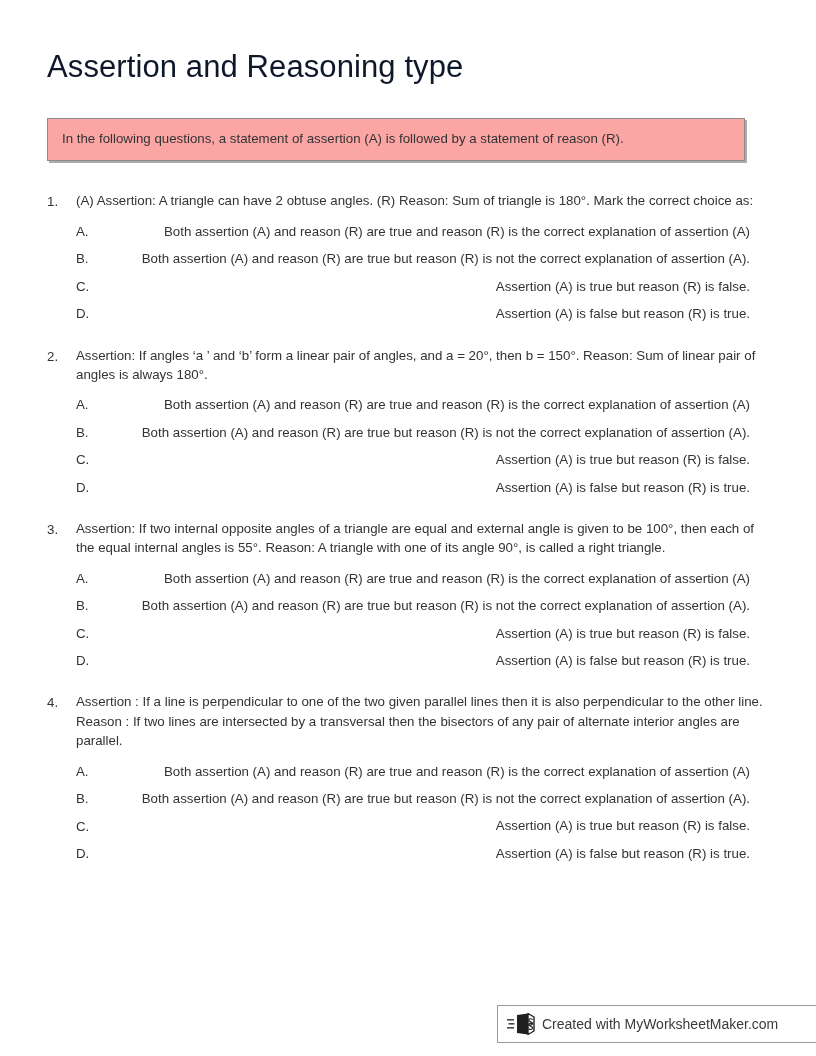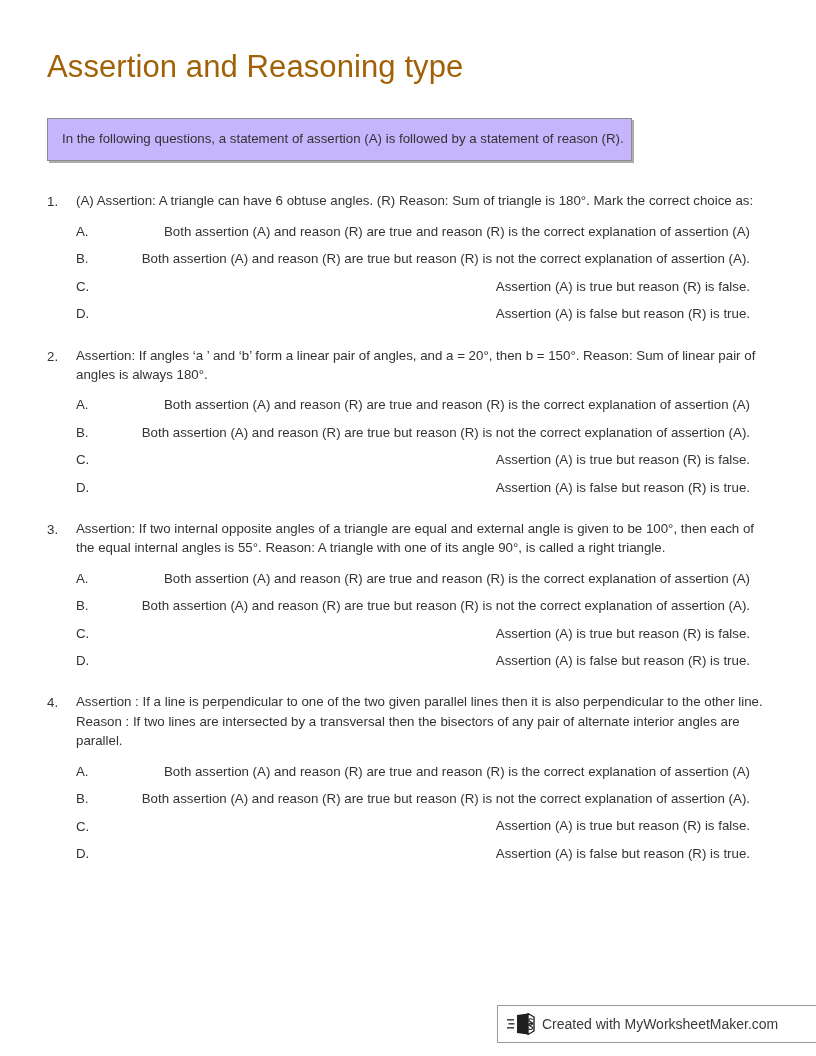--- a/index.html
+++ b/index.html
@@ -22,36 +22,36 @@
     width: 816px;
     height: 1056px;
     box-sizing: border-box;
     padding: 0 47px;
   }
 
   
   .worksheet-title {
     font-size: 31px;
     font-weight: 400;
-    color: #a16207;
+    color: #0f172a;
     letter-spacing: 0.1px;
     margin: 0;
     padding-top: 48px;
     line-height: 1.25;
   }
 
   
   .instruction-box {
     margin-top: 31px;
     border: 1px solid #8c8c8c;
     box-shadow: 2px 2px 0 rgba(0,0,0,0.32);
-    background: #c4b5fd;
+    background: #fca5a5;
     padding: 11px 6px 12px 14px;
     box-sizing: border-box;
-    width: 585px;
+    width: 698px;
   }
   .instruction-text {
     font-size: 13.3px;
     line-height: 1.35;
     color: #333333;
   }
 
   
   .questions {
     margin-top: 30px;
@@ -143,21 +143,21 @@
 
   <div class="instruction-box">
     <div class="instruction-text">In the following questions, a statement of assertion (A) is followed by a statement of reason (R).</div>
   </div>
 
   <div class="questions">
 
     <div class="q-block">
       <div class="question">
         <div class="question-number">1.</div>
-        <div class="question-text">(A) Assertion: A triangle can have 6 obtuse angles. (R) Reason: Sum of triangle is 180°. Mark the correct choice as:</div>
+        <div class="question-text">(A) Assertion: A triangle can have 2 obtuse angles. (R) Reason: Sum of triangle is 180°. Mark the correct choice as:</div>
       </div>
       <div class="options">
         <div class="option">
           <div class="option-letter">A.</div>
           <div class="option-text">Both assertion (A) and reason (R) are true and reason (R) is the correct explanation of assertion (A)</div>
         </div>
         <div class="option">
           <div class="option-letter">B.</div>
           <div class="option-text">Both assertion (A) and reason (R) are true but reason (R) is not the correct explanation of assertion (A).</div>
         </div>

